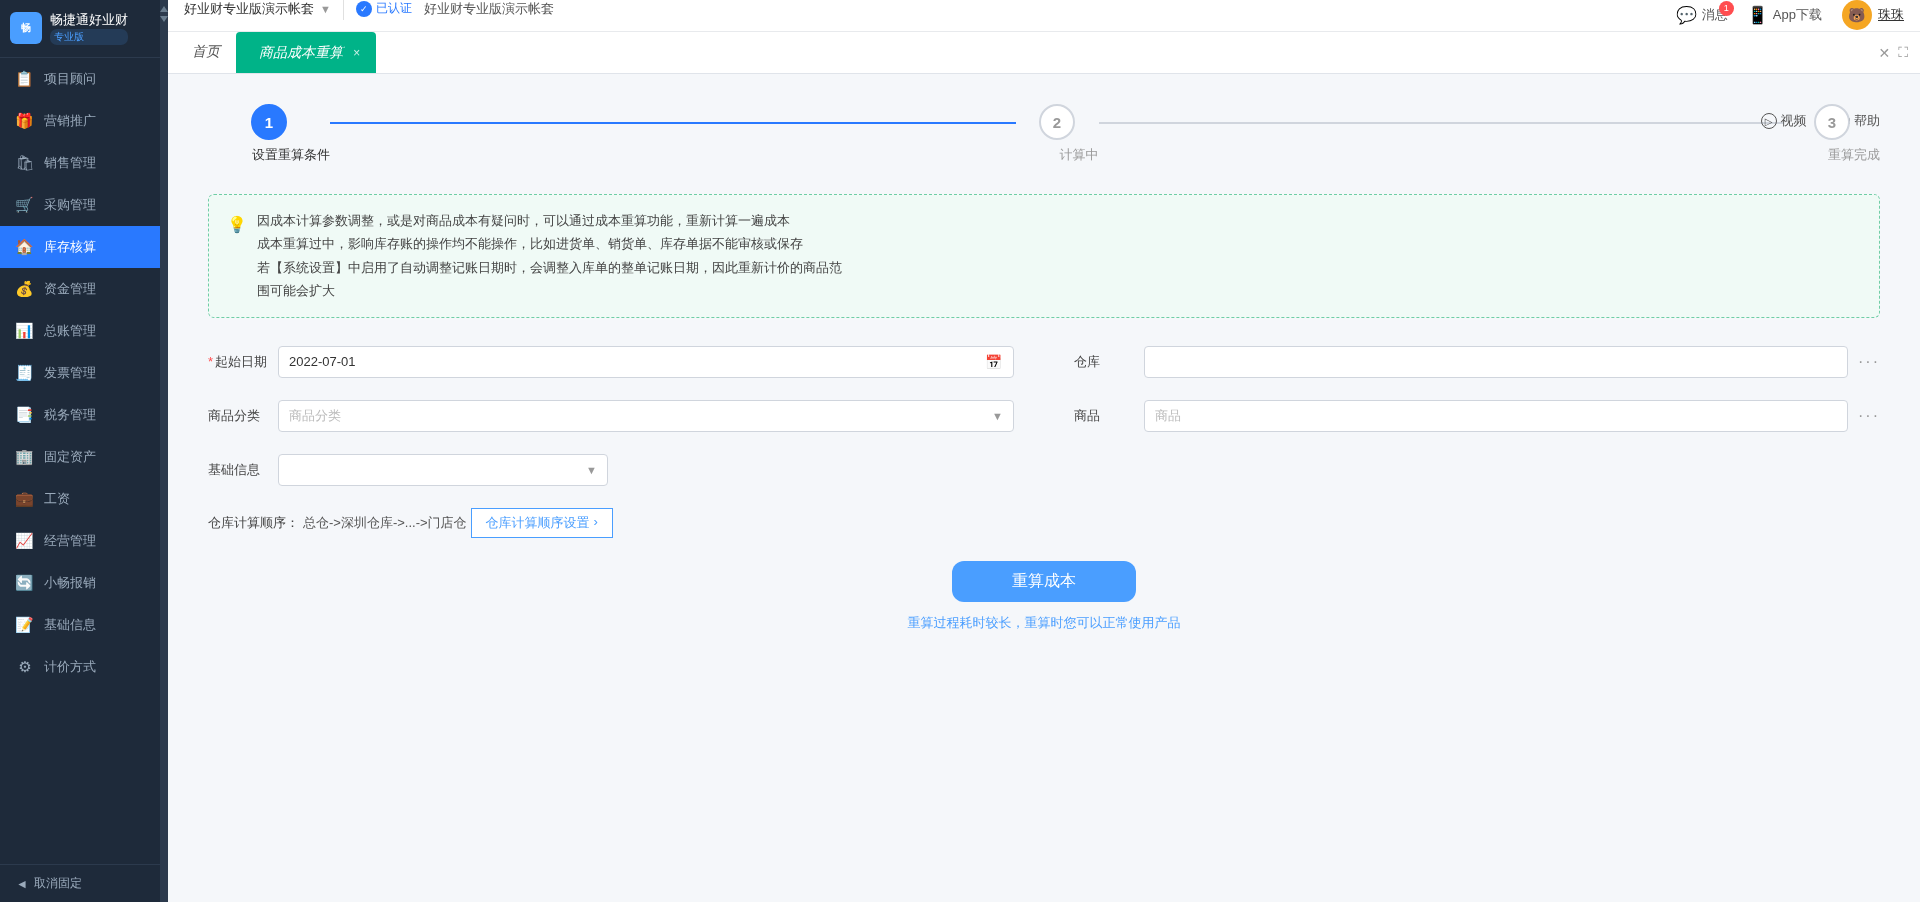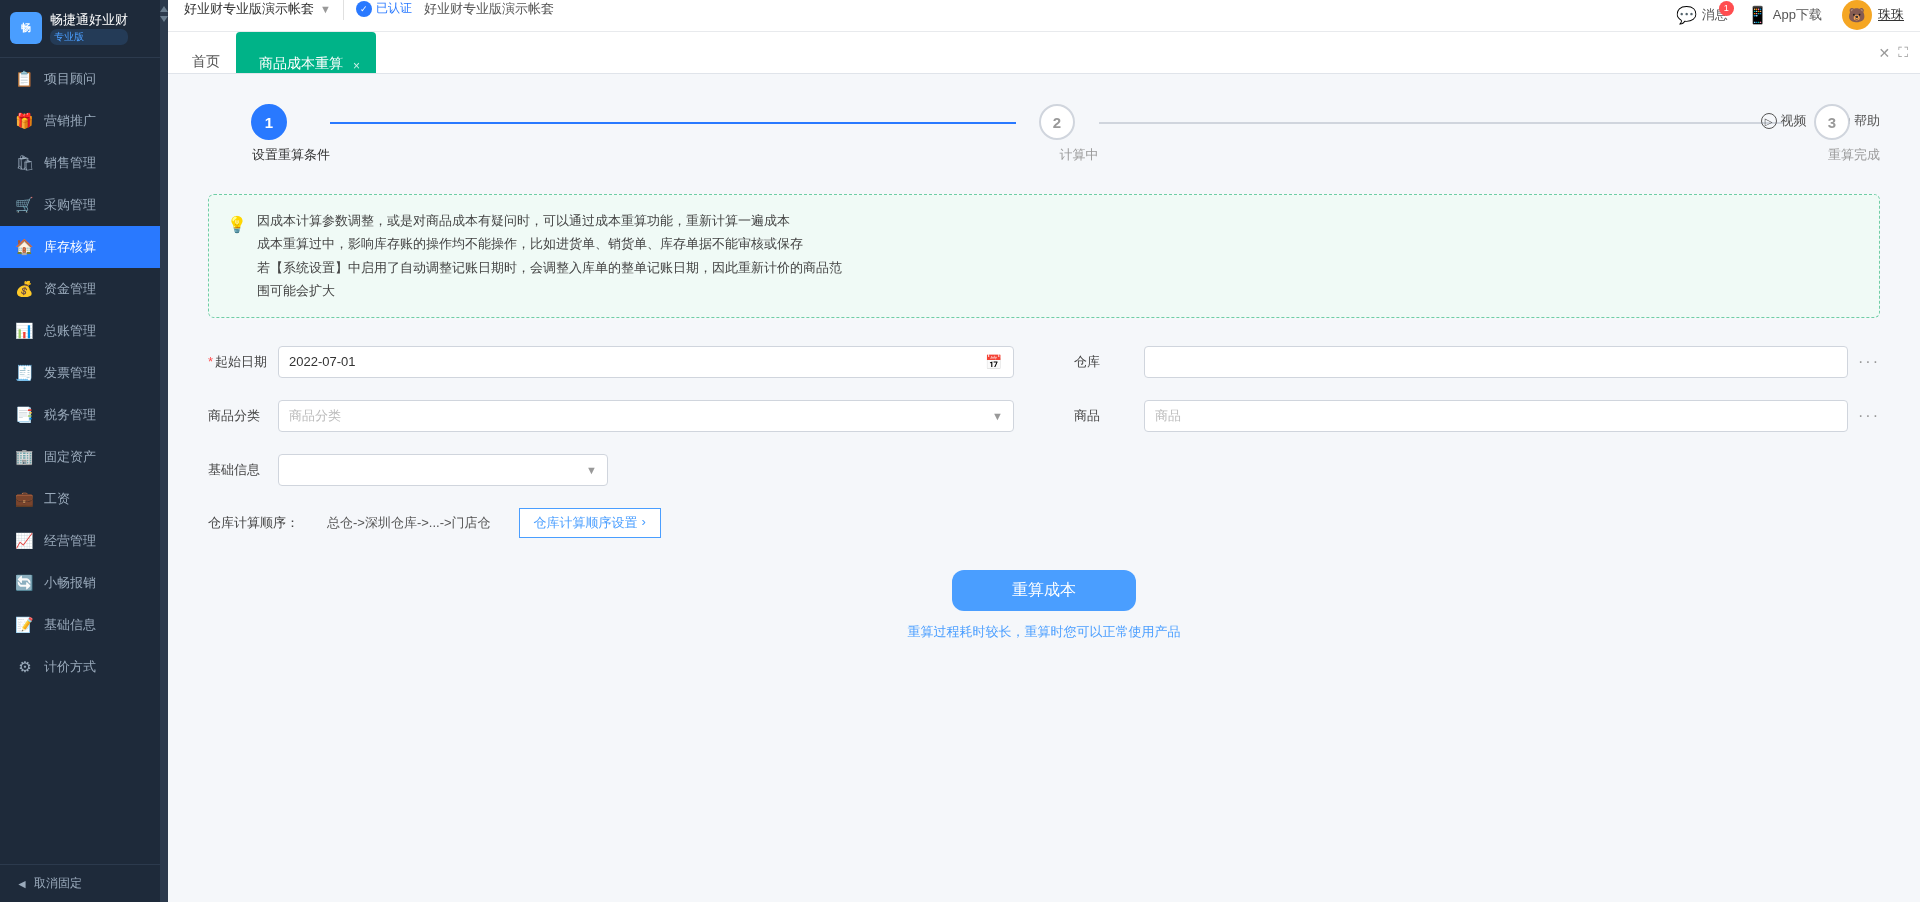--- a/index.html
+++ b/index.html
@@ -216,27 +216,28 @@
       height: 42px;
       background: #fff;
       border-bottom: 1px solid #e0e4ea;
       display: flex;
       align-items: stretch;
       padding-left: 8px;
       flex-shrink: 0;
     }
     .tab-item {
       display: flex;
-      align-items: flex-end;
+      align-items: center;
       padding: 0 16px;
       font-size: 14px;
       cursor: pointer;
       color: #555;
       border-bottom: 2px solid transparent;
       gap: 6px;
+      font-style: italic;
     }
     .tab-item.active {
       background: #00b388;
       color: #fff;
       border-radius: 4px 4px 0 0;
       border-bottom: none;
       padding-left: 23px;
     }
     .tab-close {
       font-size: 12px;
@@ -428,22 +429,22 @@
       color: #999;
       font-size: 16px;
       letter-spacing: 2px;
       cursor: pointer;
     }
 
     
     .warehouse-row {
       display: flex;
       align-items: center;
-      margin-bottom: 32px;
-      gap: 28px;
+      margin-bottom: 23px;
+      gap: 4px;
     }
     .warehouse-label {
       font-size: 13px;
       color: #444;
       white-space: nowrap;
     }
     .warehouse-value {
       font-size: 13px;
       color: #555;
     }

